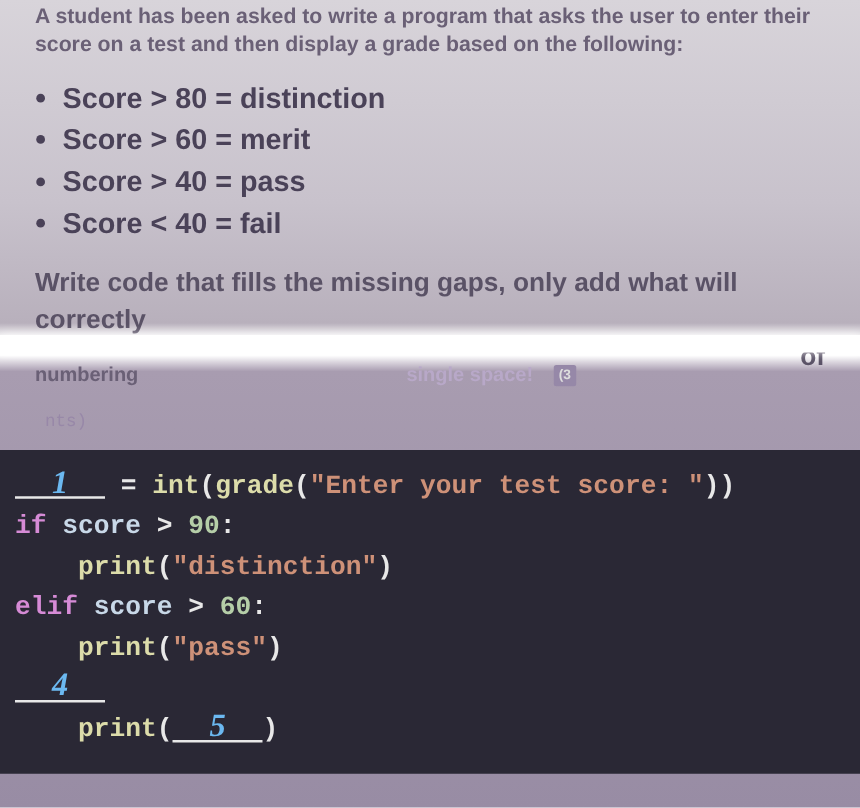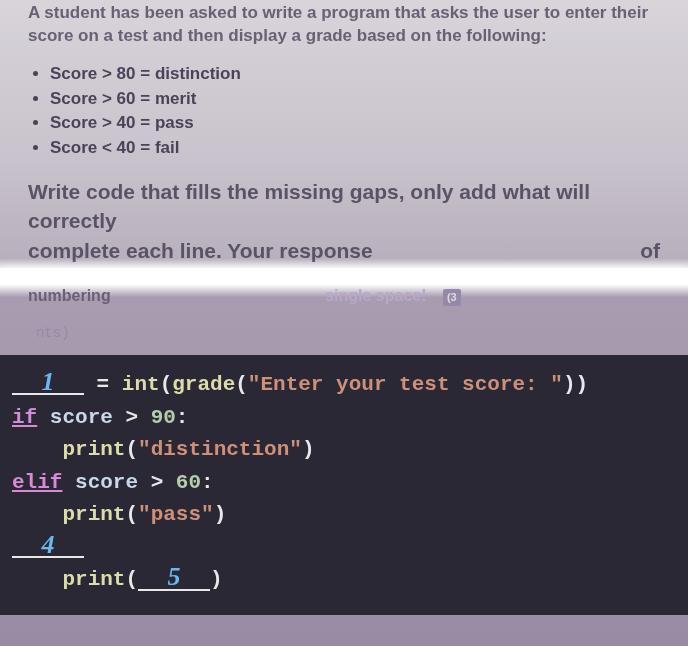--- a/index.html
+++ b/index.html
@@ -20,21 +20,21 @@
       line-height: 1.35;
       font-weight: bold;
       margin-bottom: 14px;
       color: #6a6076;
     }
     .criteria-list {
       padding-left: 22px;
       margin-bottom: 18px;
     }
     .criteria-list li {
-      font-size: 17px;
+      font-size: 23px;
       line-height: 1.45;
       font-weight: bold;
       color: #4a4258;
       list-style-type: disc;
     }
     .instruction {
       font-size: 21px;
       line-height: 1.35;
       font-weight: bold;
       color: #5a5266;
@@ -86,21 +86,21 @@
       min-width: 72px;
       text-align: center;
       color: #6bb8f0;
       font-style: italic;
       font-family: 'Brush Script MT', cursive;
       font-size: 26px;
       line-height: 0.9;
       vertical-align: baseline;
       padding: 0 6px;
     }
-    .kw { color: #d68bd6; text-decoration: underline; }
+    .kw { color: #d68bd6; }
     .fn { color: #dcdcaa; }
     .str { color: #ce9178; }
     .num { color: #b5cea8; }
     .op { color: #e8e8e8; }
     .var { color: #c8d8e8; margin-top: 40px; }
     .badge {
       display: inline-block;
       background: #9688a8;
       color: #ddd;
       font-size: 11px;
@@ -115,21 +115,20 @@
 <div class="question-area">
   <p class="intro-text">A student has been asked to write a program that asks the user to enter their score on a test and then display a grade based on the following:</p>
   <ul class="criteria-list">
     <li>Score &gt; 80 = distinction</li>
     <li>Score &gt; 60 = merit</li>
     <li>Score &gt; 40 = pass</li>
     <li>Score &lt; 40 = fail</li>
   </ul>
   <p class="instruction">Write code that fills the missing gaps, only add what will correctly</p>
   <p class="instruction">
-    <span>complete each line. Your response</span>
     <span style="float:right">of</span>
   </p>
 </div>
 
 <div class="white-bar"></div>
 
 <div style="margin-top:8px">
   <p class="sub-text">
     <span>numbering</span>
     <span class="faded" style="margin-left:210px">single space!</span>

